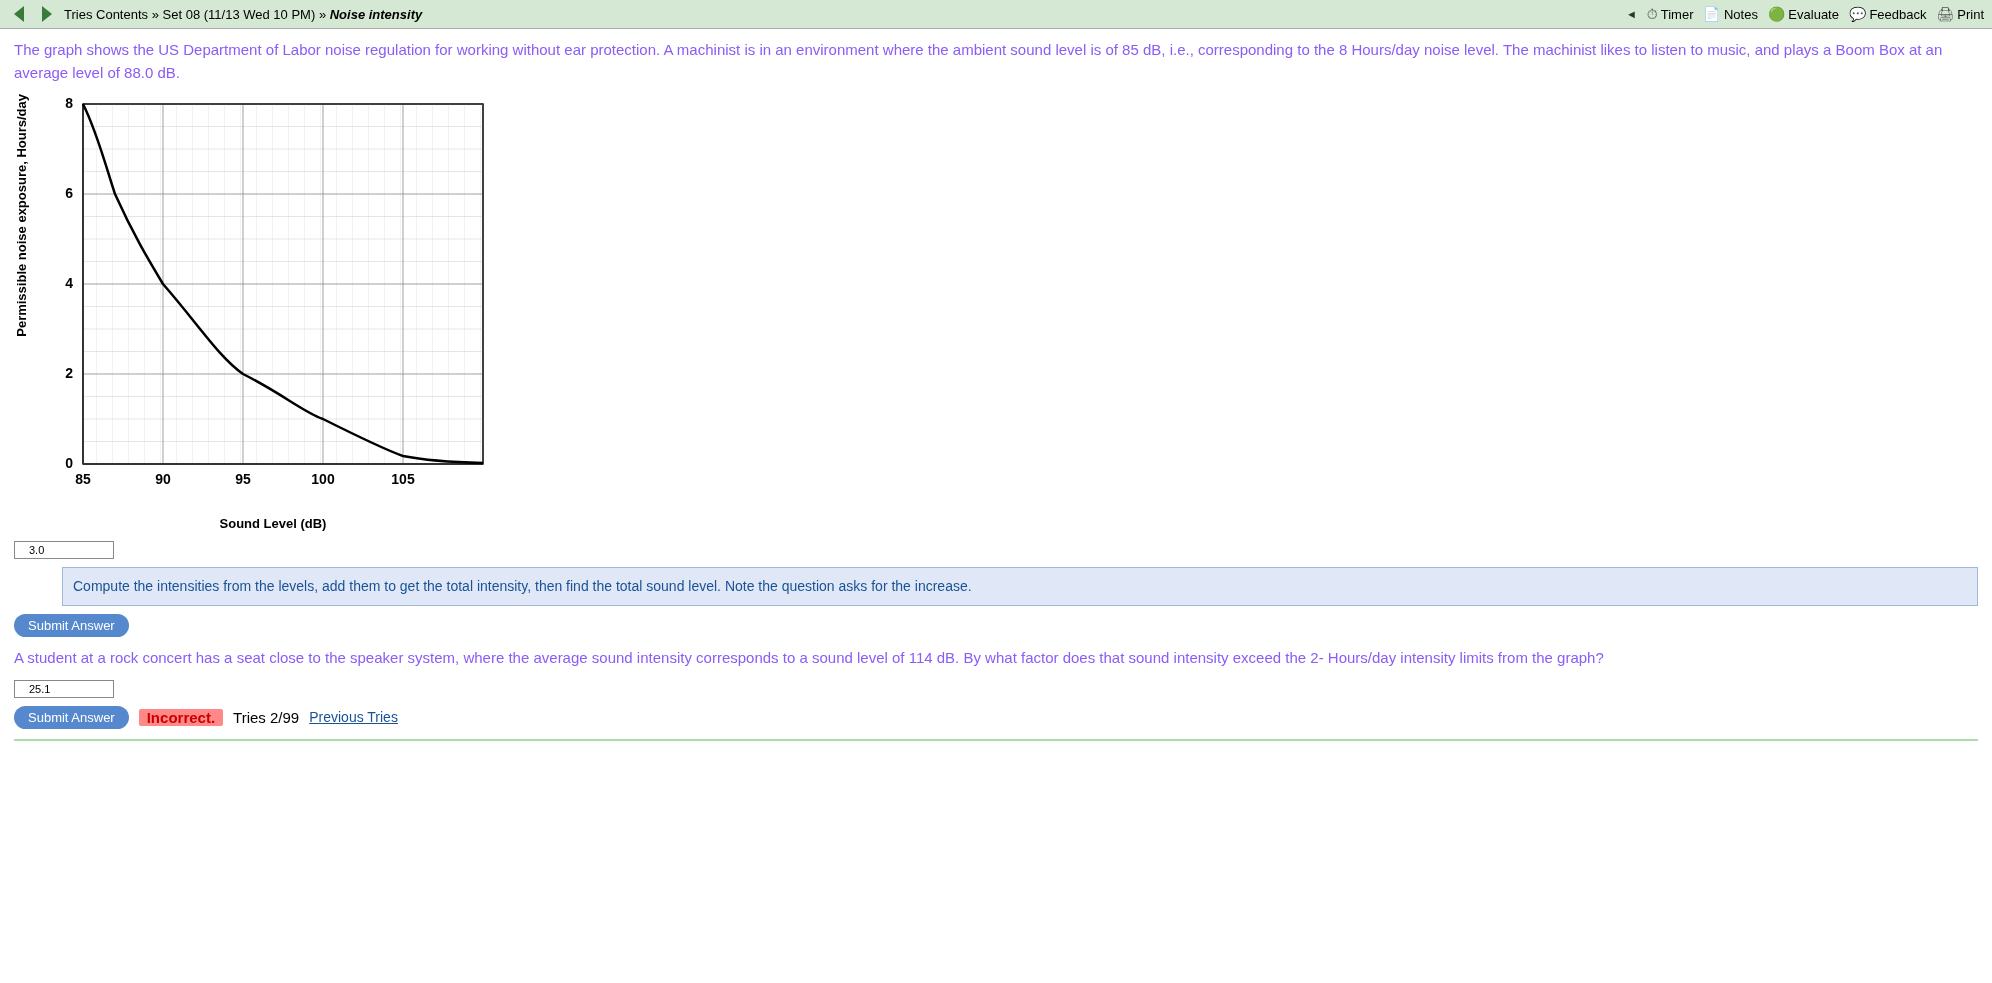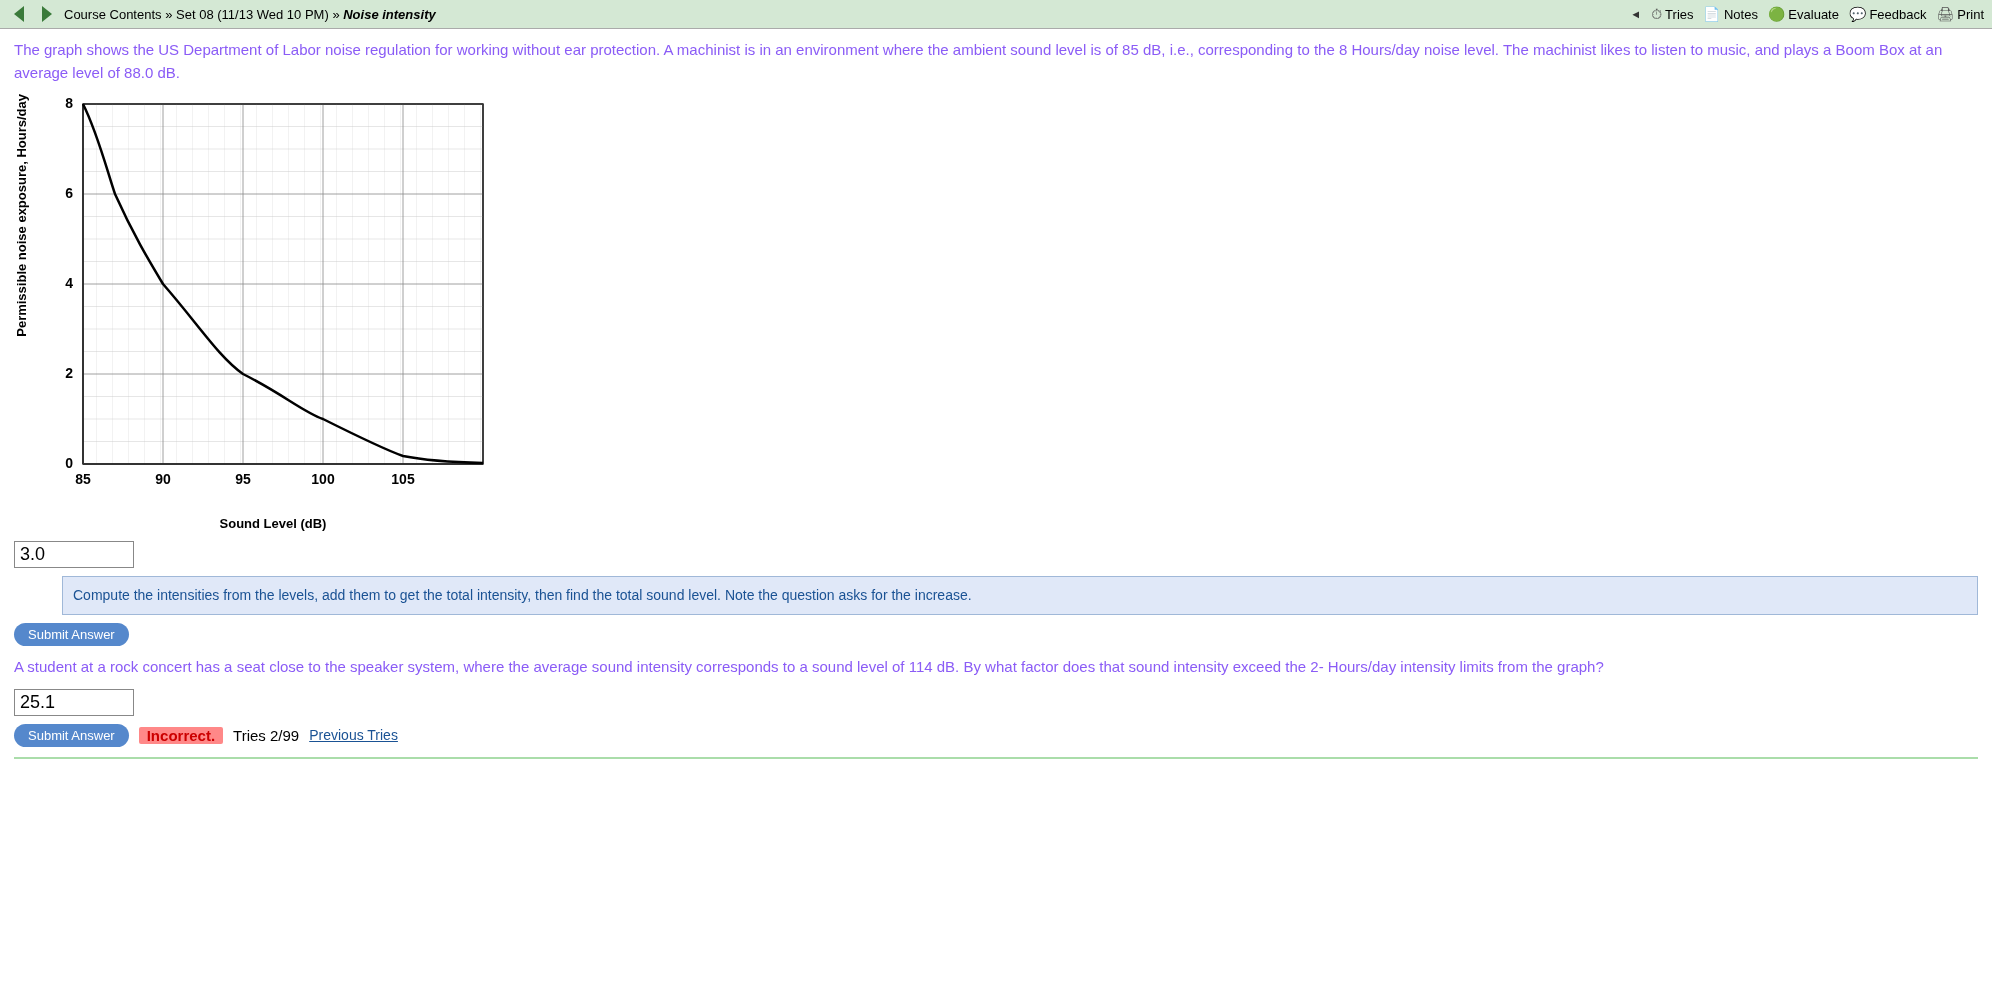--- a/index.html
+++ b/index.html
@@ -112,23 +112,23 @@
       font-size: 15px;
       text-decoration: underline;
       display: block;
       margin-bottom: 6px;
       cursor: pointer;
     }
 
     
     .answer-input {
       border: 1px solid #888;
-      padding: 2px 5px;
-      font-size: 18px;
-      width: 120px;
+      padding: 2px 14px;
+      font-size: 11px;
+      width: 100px;
       display: block;
       margin-bottom: 8px;
     }
 
     
     .hint-box {
       background: #e0e8f8;
       border: 1px solid #a0b8d8;
       padding: 8px 10px;
       font-size: 14px;
@@ -194,31 +194,31 @@
     <svg width="22" height="22" viewBox="0 0 22 22">
       <polygon points="16,3 6,11 16,19" fill="#3a7a3a"></polygon>
     </svg>
   </button>
   <button class="nav-arrow forward">
     <svg width="22" height="22" viewBox="0 0 22 22">
       <polygon points="6,3 16,11 6,19" fill="#3a7a3a"></polygon>
     </svg>
   </button>
   <span class="breadcrumb">
-    <span>Course Contents</span>
+    <span>Tries Contents</span>
     <span> » </span>
     <span>Set 08 (11/13 Wed 10 PM)</span>
     <span> » </span>
     <strong>Noise intensity</strong>
   </span>
   <div class="topbar-right">
     <button class="topbar-tri">◄</button>
     <button class="topbar-btn">
       <span class="timer-icon">⏱</span>
-      <span>Tries</span>
+      <span>Timer</span>
     </button>
     <button class="topbar-btn">
       <span class="notes-icon">📄</span>
       <span>Notes</span>
     </button>
     <button class="topbar-btn">
       <span class="evaluate-icon">🟢</span>
       <span>Evaluate</span>
     </button>
     <button class="topbar-btn">

